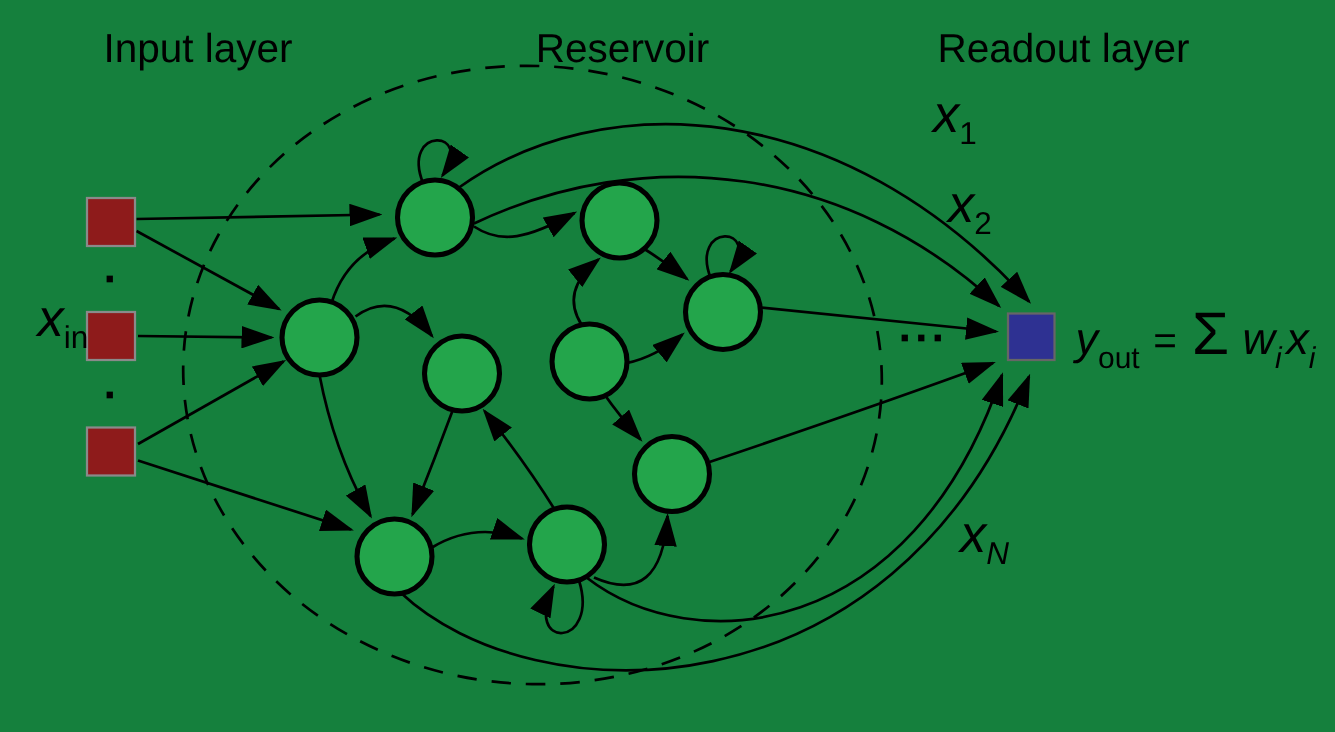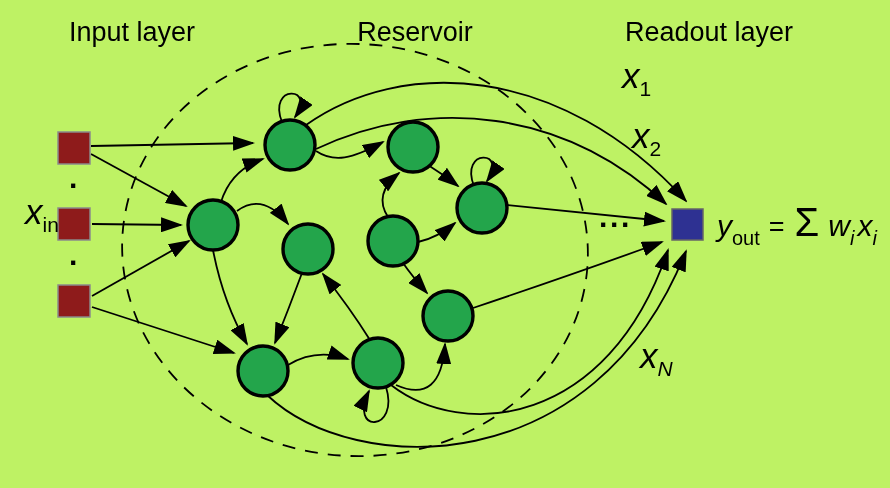--- a/index.html
+++ b/index.html
@@ -1,16 +1,16 @@
 <!DOCTYPE html>
 <html><head>
 <meta charset="utf-8">
 <style>
   html,body{margin:0;padding:0;background:#ffffff;}
-  .canvas{position:relative;width:890px;height:488px;background:#bef264;overflow:hidden;}
+  .canvas{position:relative;width:890px;height:488px;background:#15803d;overflow:hidden;}
   svg text{font-family:"Liberation Sans","DejaVu Sans",sans-serif;fill:#000000;}
   .ttl{font-size:27px;}
   .mid{text-anchor:middle;}
   .it{font-style:italic;}
   .f35{font-size:35px;}
   .f30{font-size:30px;}
   .f40{font-size:40px;}
   .f27{font-size:27px;}
   .f21{font-size:21px;}
   .f20{font-size:20px;}

